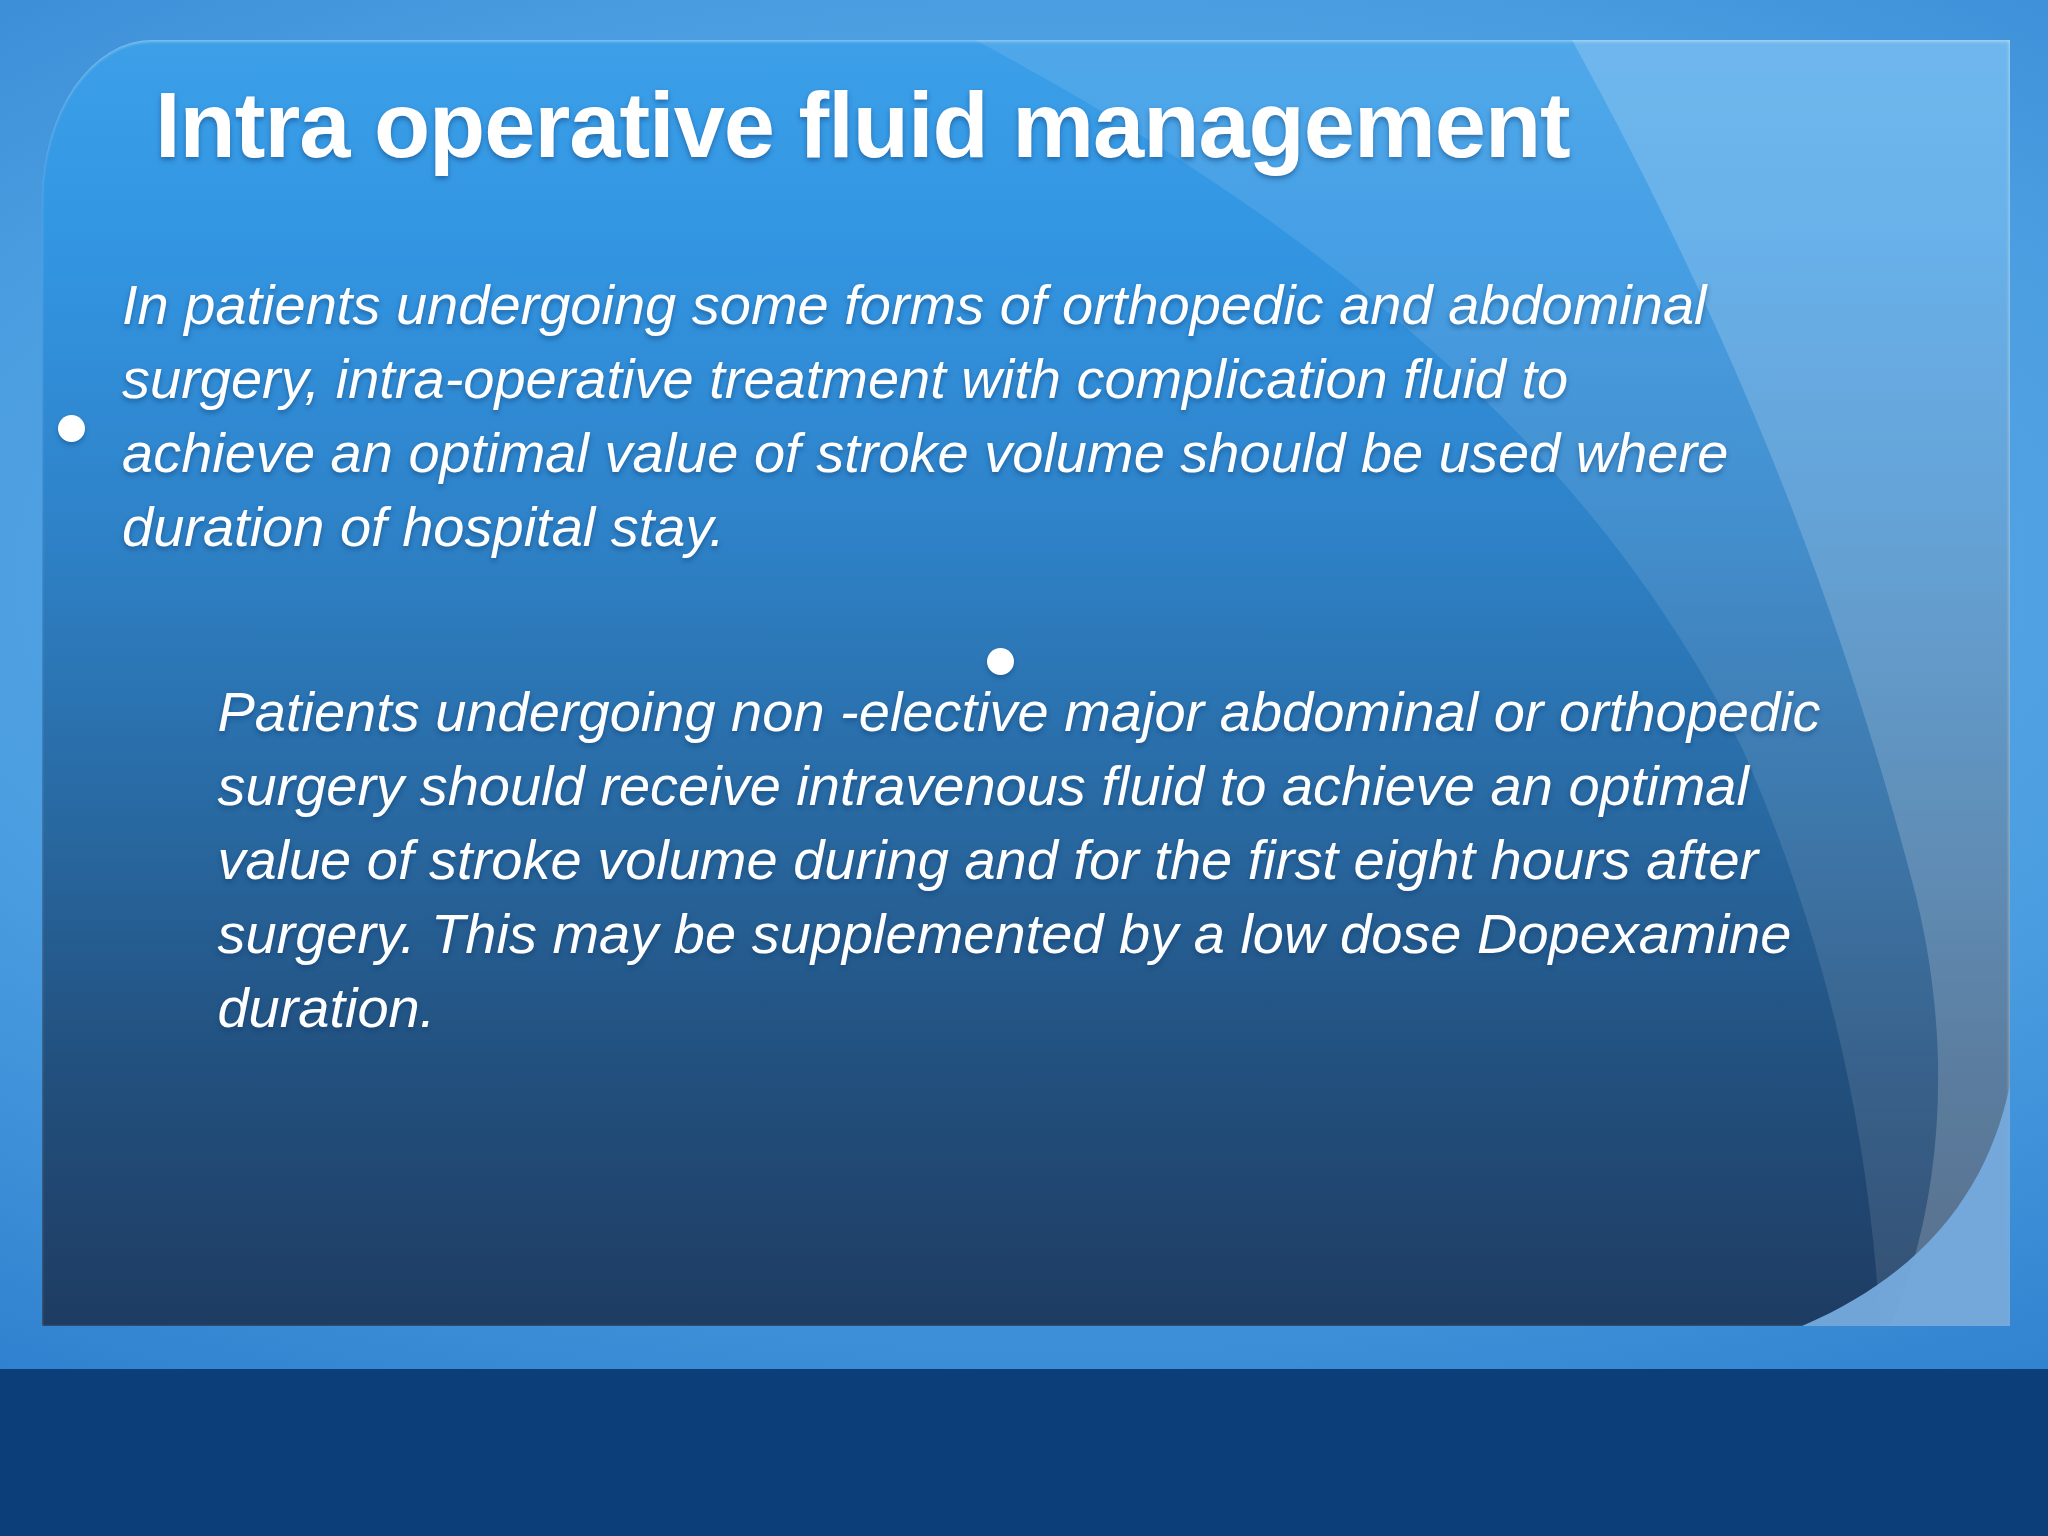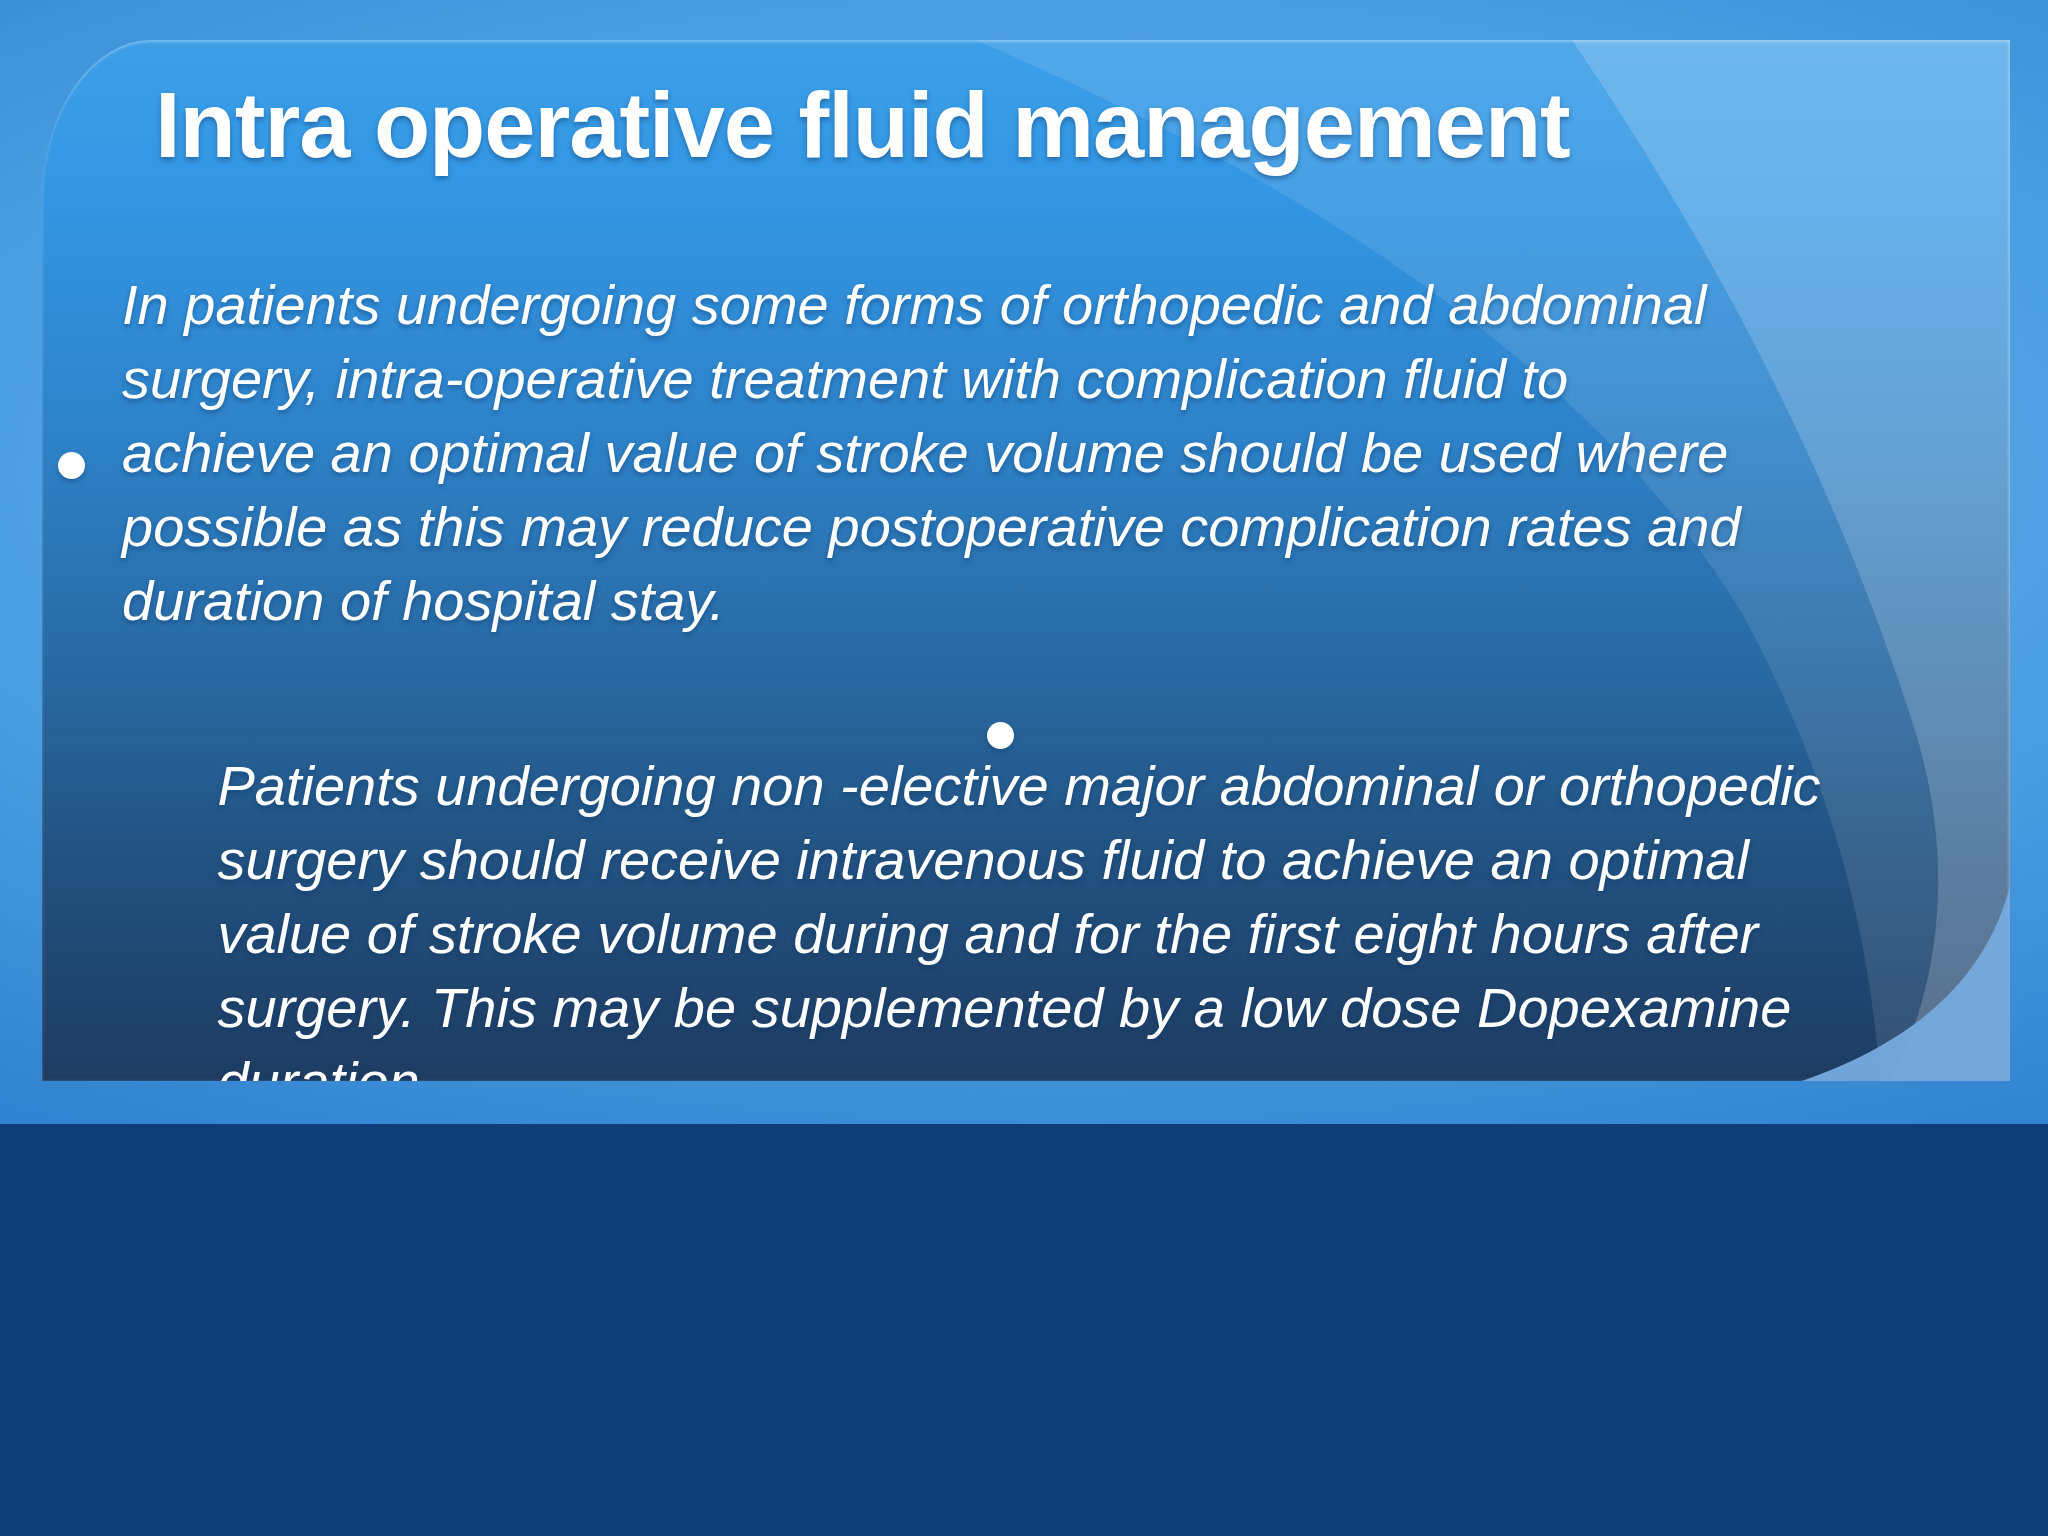--- a/index.html
+++ b/index.html
@@ -4,21 +4,21 @@
 <style>
   html, body {
     margin: 0;
     padding: 0;
     background: #0c3e7a;
     font-family: "Liberation Sans", sans-serif;
   }
   .frame {
     position: relative;
     width: 2048px;
-    height: 1124px;
+    height: 1369px;
     overflow: hidden;
     background: radial-gradient(ellipse 130% 95% at 52% 42%,
                 var(--frame-center, #63b2ec) 0%,
                 #4a9de0 45%,
                 #2b7ccc 78%,
                 var(--frame-edge, #1d63b6) 100%);
   }
   .panel {
     position: absolute;
     left: 42px;
@@ -109,21 +109,20 @@
     <div class="title">Intra operative fluid management</div>
 
     <div class="bullets">
 
       <div class="bullet">
         <span class="dot"></span>
         <div class="btext">
           <div class="bline">In patients undergoing some forms of orthopedic and abdominal</div>
           <div class="bline">surgery, intra-operative treatment with complication fluid to</div>
           <div class="bline">achieve an optimal value of stroke volume should be used where</div>
-          <div class="bline">possible as this may reduce postoperative complication rates and</div>
           <div class="bline">duration of hospital stay.</div>
         </div>
       </div>
 
       <div class="bullet">
         <span class="dot"></span>
         <div class="btext">
           <div class="bline">Patients undergoing non -elective major abdominal or orthopedic</div>
           <div class="bline">surgery should receive intravenous fluid to achieve an optimal</div>
           <div class="bline">value of stroke volume during and for the first eight hours after</div>

